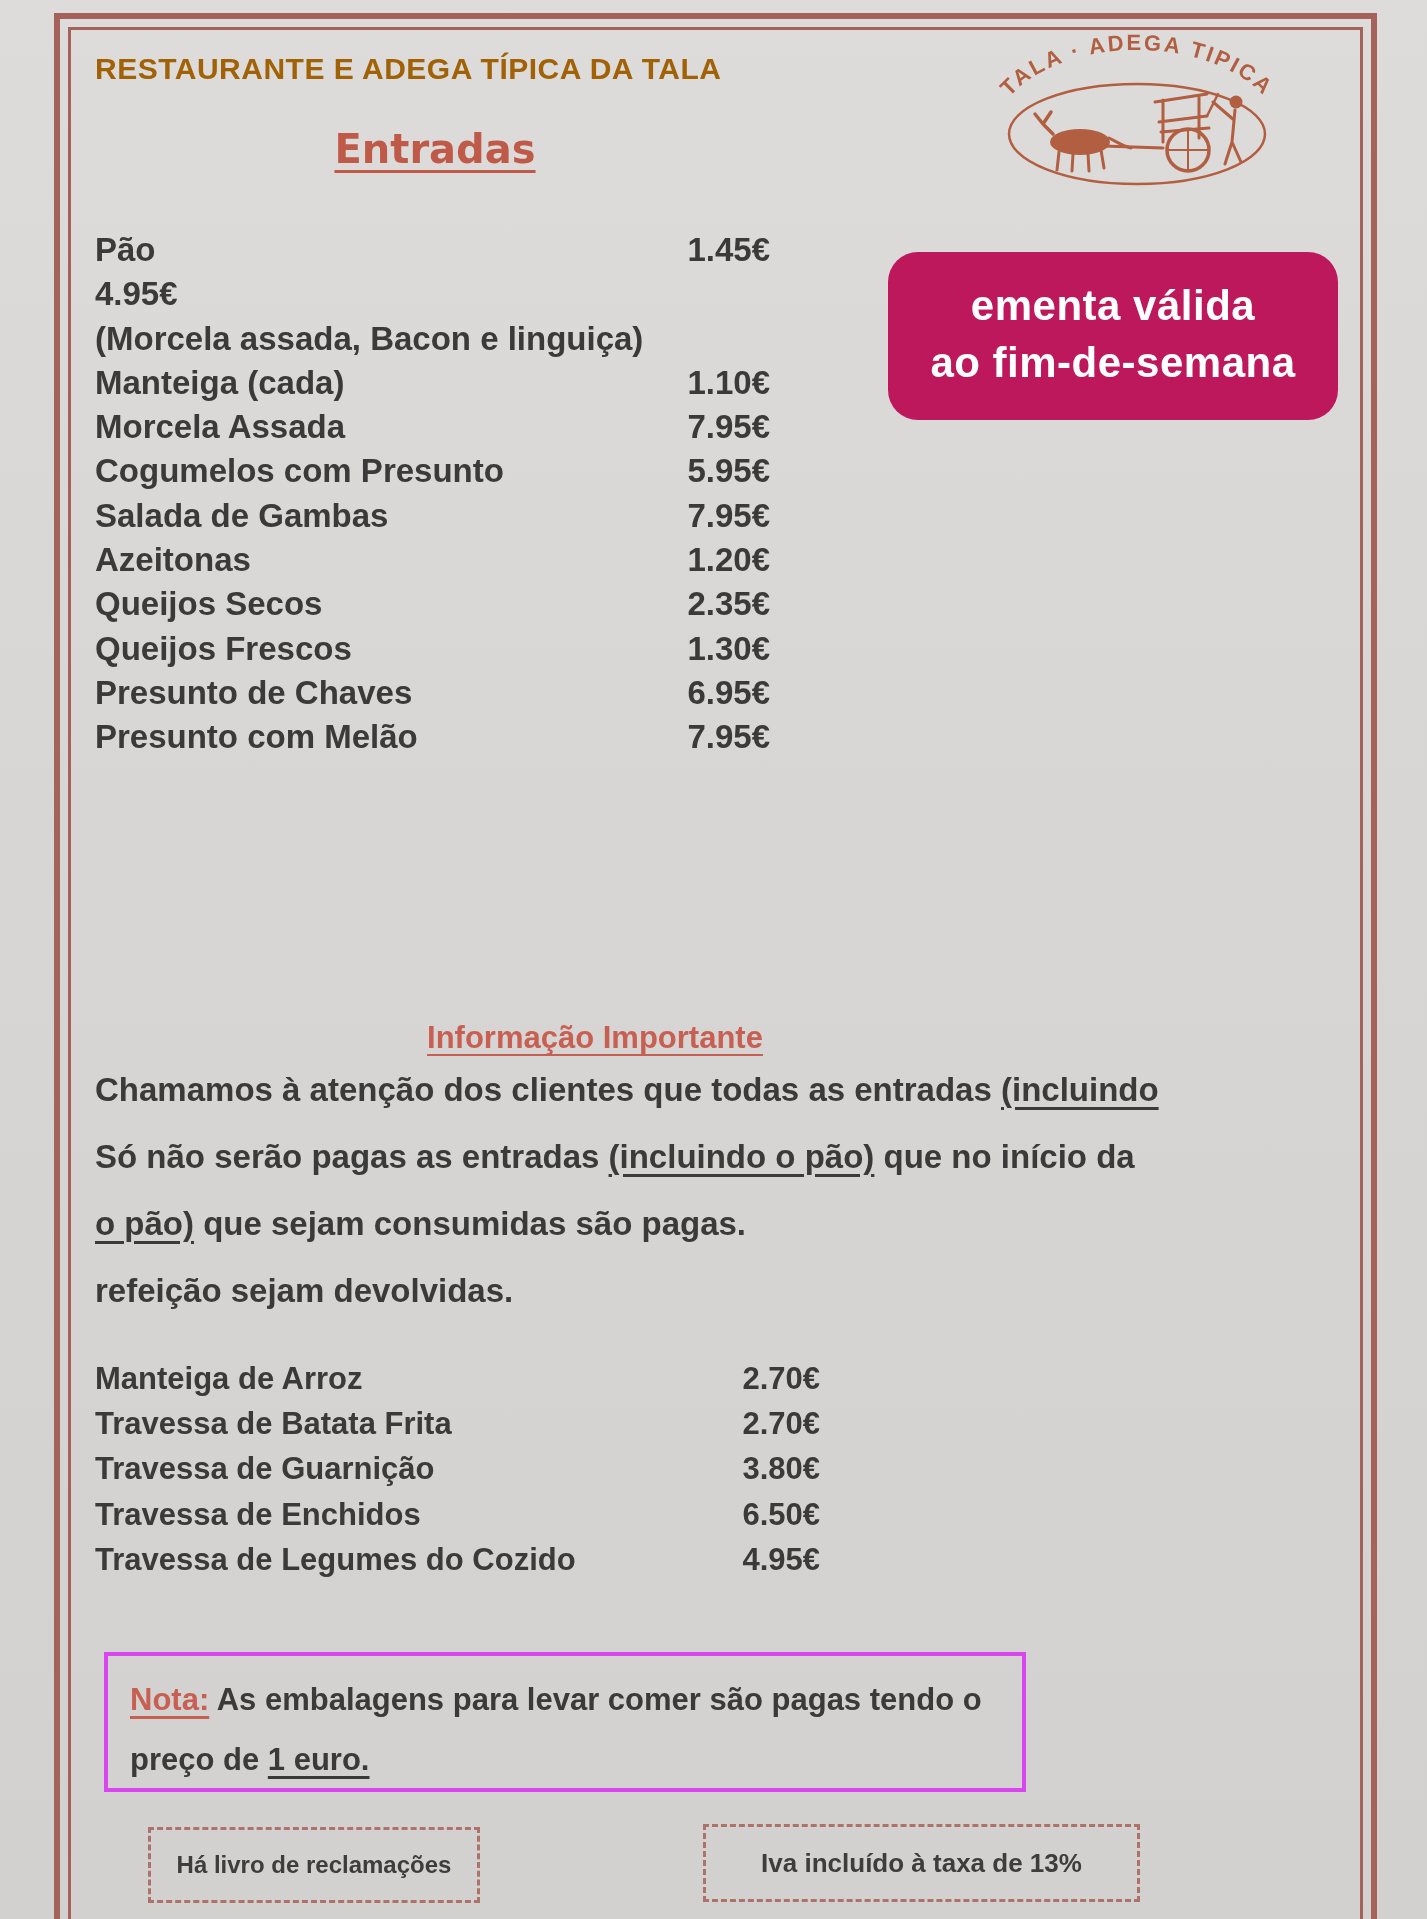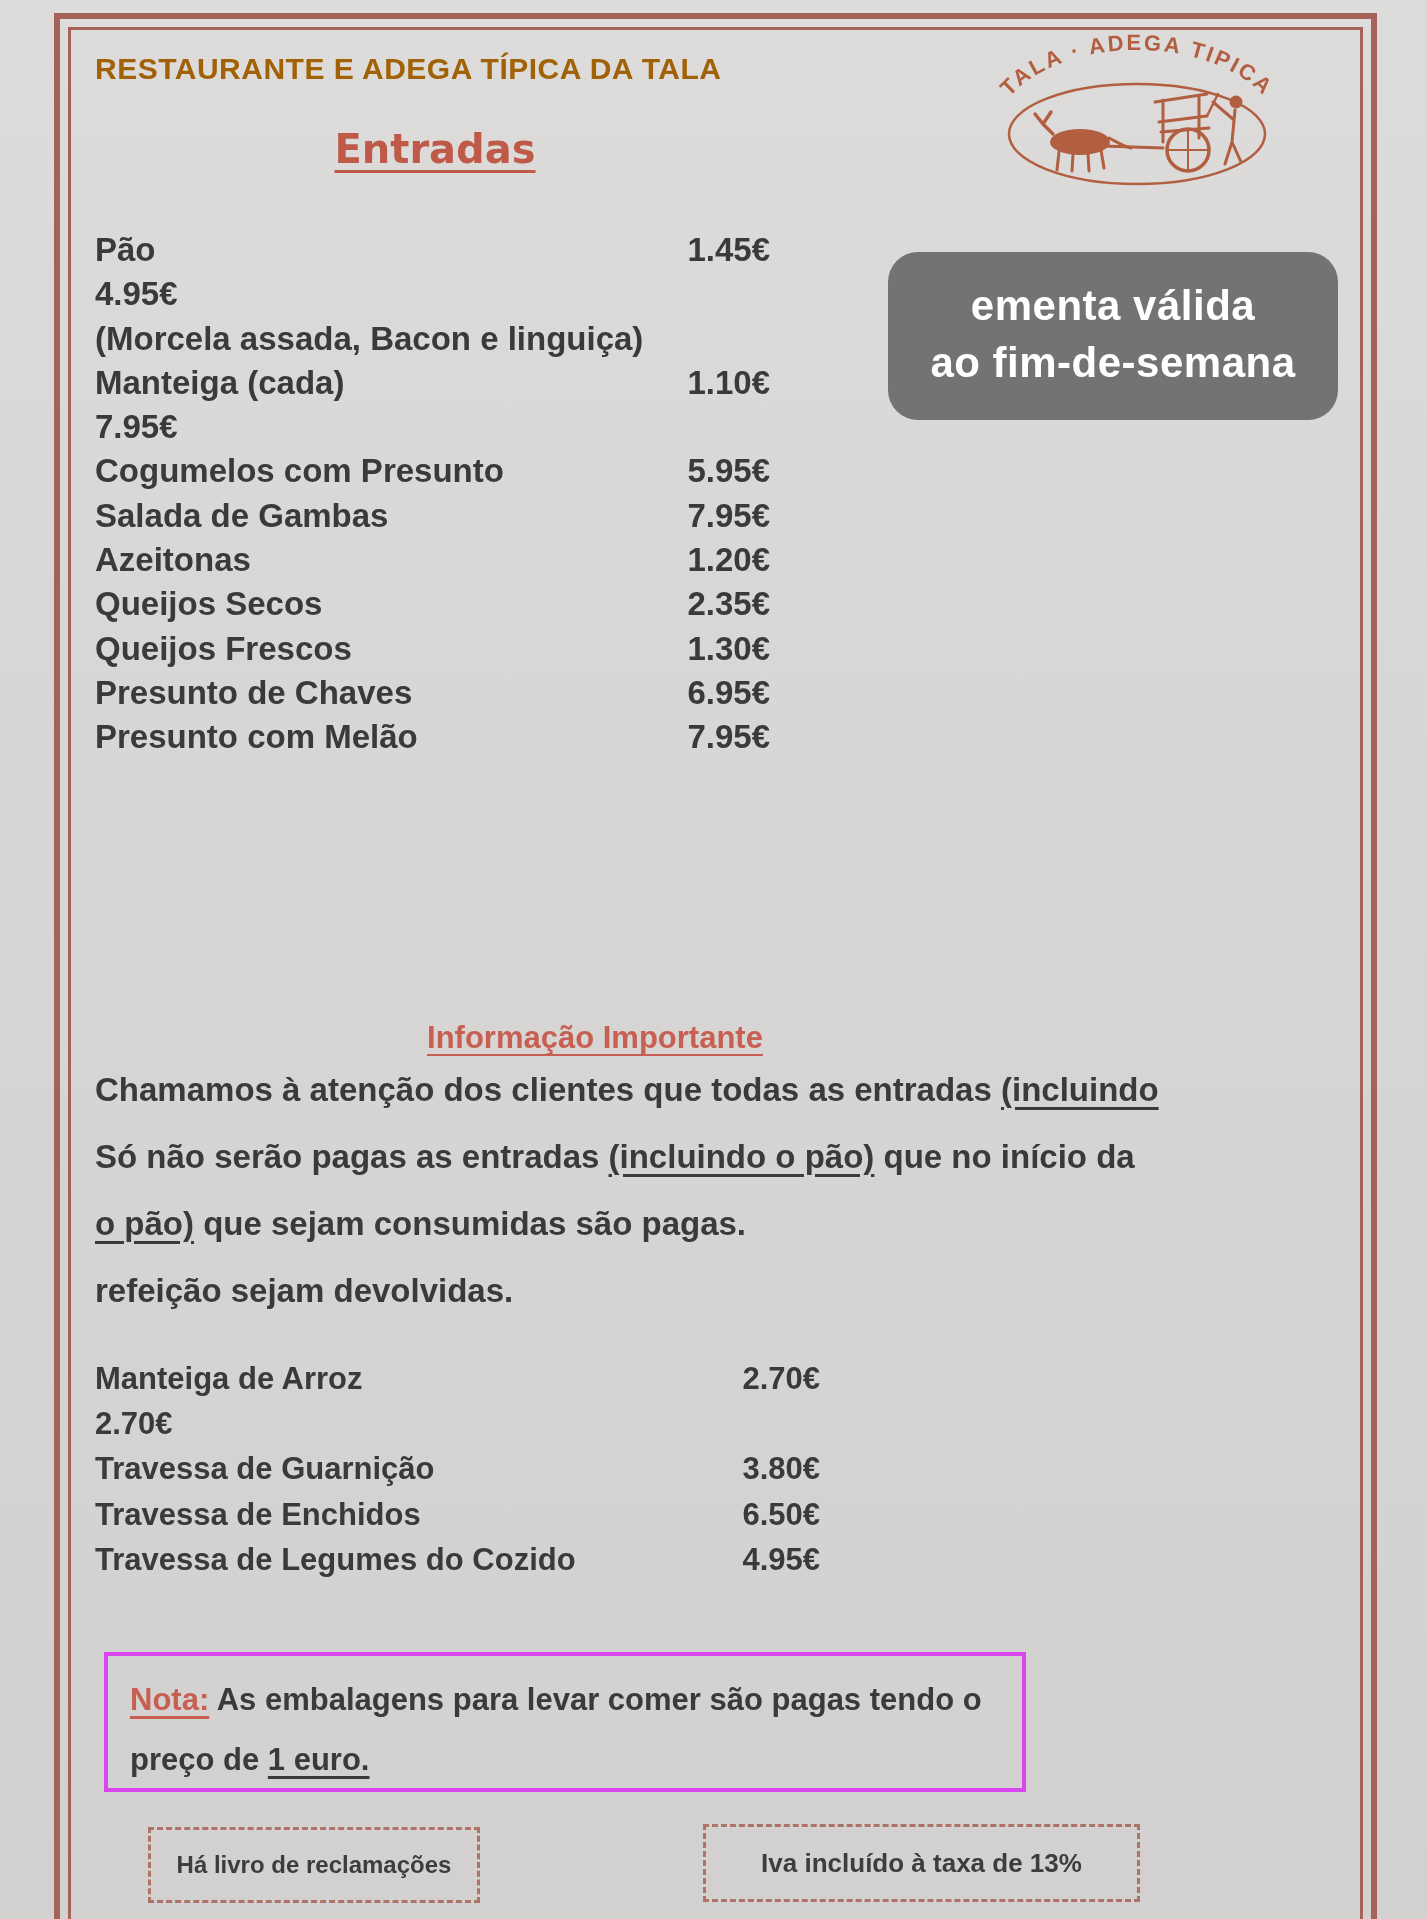--- a/index.html
+++ b/index.html
@@ -31,21 +31,21 @@
     font-size:40px; font-weight:700; color:#bf5a48;
   }
   .entradas-heading span{
     text-decoration:underline; text-decoration-thickness:3px; text-underline-offset:7px;
   }
   .menu-list{ position:absolute; left:95px; top:228px; width:675px; }
   .menu-list .row{ display:flex; justify-content:space-between; height:44.3px; line-height:44.3px; }
   .menu-list .row .n, .menu-list .row .p{ font-size:33px; font-weight:700; white-space:nowrap; }
   .badge{
     position:absolute; left:888px; top:252px; width:450px; height:168px;
-    background:#737373; border-radius:30px; text-align:center; padding-top:25px;
+    background:#be185d; border-radius:30px; text-align:center; padding-top:25px;
   }
   .badge div{ font-size:42px; line-height:57px; font-weight:700; color:#ffffff; letter-spacing:.5px; }
   .info-heading{
     position:absolute; left:95px; top:1020px; width:1000px; text-align:center;
     font-size:31px; font-weight:700; color:#c75f52;
   }
   .info-heading span{ text-decoration:underline; text-decoration-thickness:2px; text-underline-offset:6px; }
   .info-text{ position:absolute; left:95px; top:1056px; width:1220px; }
   .info-text .line{ height:67px; line-height:67px; font-size:33px; font-weight:700; white-space:nowrap; }
   .u{ text-decoration:underline; text-decoration-thickness:3px; text-underline-offset:6px; }
@@ -121,20 +121,21 @@
     </div>
   <div class="row">
       <span class="n">(Morcela assada, Bacon e linguiça)</span>
       <span class="p"></span>
     </div>
   <div class="row">
       <span class="n">Manteiga (cada)</span>
       <span class="p">1.10€</span>
     </div>
   <div class="row">
+      <span class="n">Morcela Assada</span>
       <span class="p">7.95€</span>
     </div>
   <div class="row">
       <span class="n">Cogumelos com Presunto</span>
       <span class="p">5.95€</span>
     </div>
   <div class="row">
       <span class="n">Salada de Gambas</span>
       <span class="p">7.95€</span>
     </div>
@@ -170,20 +171,21 @@
   <div class="line"><span class="u">o pão)</span><span> que sejam consumidas são pagas.</span></div>
   <div class="line"><span>refeição sejam devolvidas.</span></div>
 </div>
 
 <div class="travessa-list">
   <div class="row">
       <span class="n">Manteiga de Arroz</span>
       <span class="p">2.70€</span>
     </div>
   <div class="row">
+      <span class="n">Travessa de Batata Frita</span>
       <span class="p">2.70€</span>
     </div>
   <div class="row">
       <span class="n">Travessa de Guarnição</span>
       <span class="p">3.80€</span>
     </div>
   <div class="row">
       <span class="n">Travessa de Enchidos</span>
       <span class="p">6.50€</span>
     </div>

